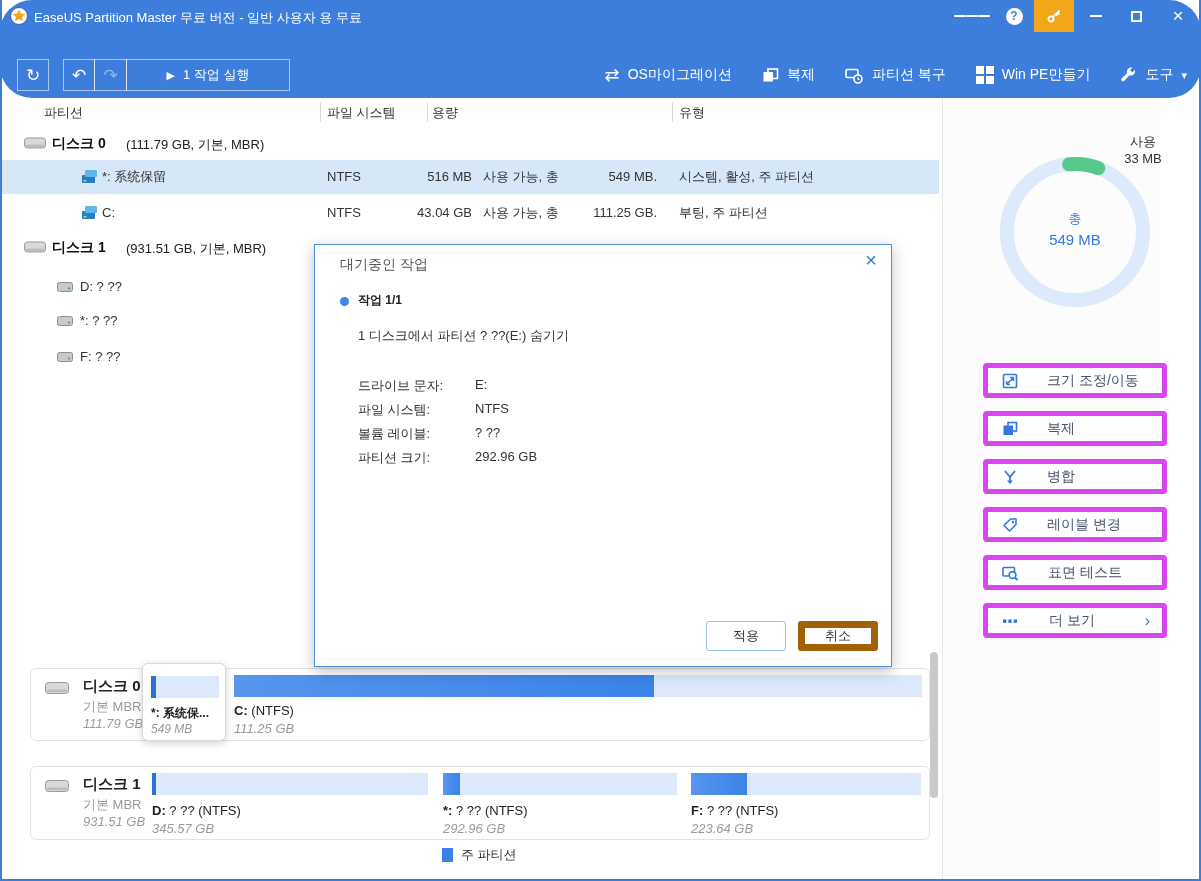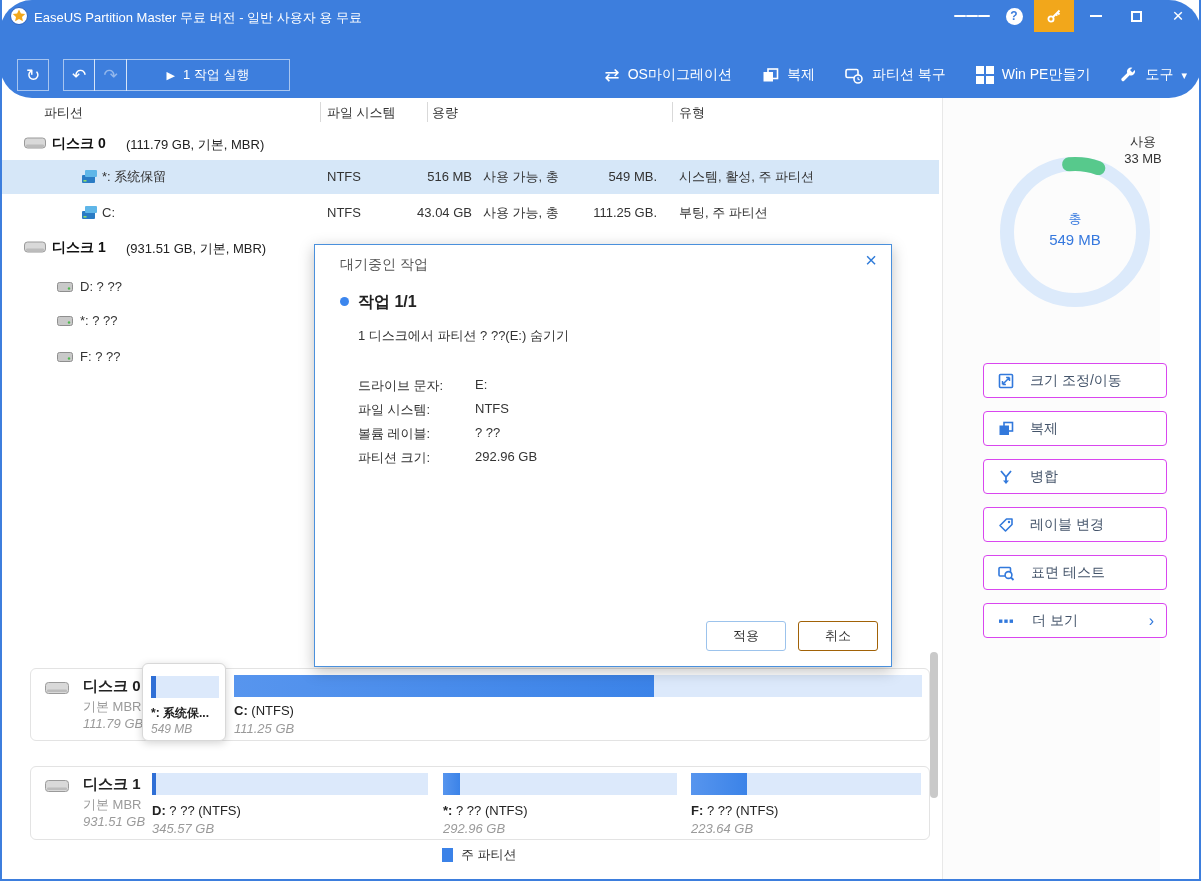--- a/index.html
+++ b/index.html
@@ -37,29 +37,29 @@
   .rbold { font-weight:bold; font-size:14px; color:#111; }
   .cell { position:absolute; font-size:13px; color:#333; top:0; line-height:34px;text-align:right; }
   .num-r { display:inline-block; text-align:right; }
 
   
   #dialog { left:312px; top:244px; width:578px; height:423px; background:#fff;
             border:1px solid #4a90dc; box-shadow:0 4px 14px rgba(0,0,0,.25); }
   #dialog .dtitle { position:absolute; left:25px; top:11px; font-size:14px; color:#555; }
   #dialog .dclose { position:absolute; right:14px; top:4px; font-size:20px; color:#2f7bd9; cursor:pointer; }
   .bullet { position:absolute; left:25px; top:52px; width:9px; height:9px; border-radius:50%; background:#3c86ee; }
-  .task-title { position:absolute; left:43px; top:47px; font-size:16px; font-weight:bold; color:#222; }
+  .task-title { position:absolute; left:43px; top:47px; font-size:12px; font-weight:bold; color:#222; }
   .task-desc { position:absolute; left:43px; top:82px; font-size:13px; color:#333; }
   .dfield { position:absolute; left:43px; width:480px; height:24px; font-size:13px; color:#333; }
   .dfield .dlabel { position:absolute; left:0; }
   .dfield .dvalue { position:absolute; left:117px; }
   .dbtn { position:absolute; top:376px; width:80px; height:30px; background:#fff; font-size:13px; color:#333;
           display:flex; align-items:center; justify-content:center; border-radius:3px; }
   #apply-btn { left:391px; border:1px solid #9cc3ec; }
-  #cancel-btn { left:483px; border:1px solid #a16207; }
+  #cancel-btn { left:483px; border:7px solid #a16207; }
 
   
   .disk-panel { position:absolute; left:28px; width:900px; background:#fff; border:1px solid #e3e3e3; border-radius:6px; }
   .dp-name { position:absolute; left:52px; top:8px; font-size:15px; font-weight:bold; color:#222; }
   .dp-kind { position:absolute; left:52px; top:29px; font-size:13px; color:#9a9a9a; }
   .dp-size { position:absolute; left:52px; top:47px; font-size:13px; color:#9a9a9a; font-style:italic; }
   .bar { position:absolute; height:22px; background:#dce9fb; }
   .bar .used { position:absolute; left:0; top:0; height:22px; background:linear-gradient(90deg,#5795ee,#3b83e8); }
   .bar .sliver { position:absolute; left:0; top:0; width:5px; height:22px; background:#2f6fd6; }
   .plabel { position:absolute; font-size:13px; color:#222; }
@@ -72,22 +72,22 @@
   #legend .lt { font-size:13px; color:#333; }
 
   #vscroll { position:absolute; left:928px; top:652px; width:8px; height:146px; background:#c9c9c9; border-radius:4px; }
 
   
   #sidebar { left:940px; top:98px; width:218px; height:783px; background:#fcfcfc; border-left:1px solid #e8e8e8; }
   .usage-top { position:absolute; left:170px; top:35px; width:60px; text-align:center; font-size:13px; color:#333; line-height:17px; }
   .usage-center { position:absolute; left:92px; top:112px; width:80px; text-align:center; color:#3578de; }
   .usage-center .l1 { font-size:13px; }
   .usage-center .l2 { font-size:15px; margin-top:3px; }
-  .sbtn { position:absolute; left:40px; width:184px; height:35px; background:#fff; border:1px solid #d946ef; border-radius:4px;
-          display:flex; align-items:center; padding-left:14px; gap:16px; font-size:14px; color:#44546a; }
+  .sbtn { position:absolute; left:40px; width:184px; height:35px; background:#fff; border:5px solid #d946ef; border-radius:4px;
+          display:flex; align-items:center; padding-left:14px; gap:29px; font-size:14px; color:#44546a; }
   .sbtn svg { flex:none; }
   .sb-chev { position:absolute; right:12px; color:#3279dc; font-size:16px; }
 </style>
 </head>
 <body>
 
 <div id="app">
 
   <div class="abs" id="topband">
 

